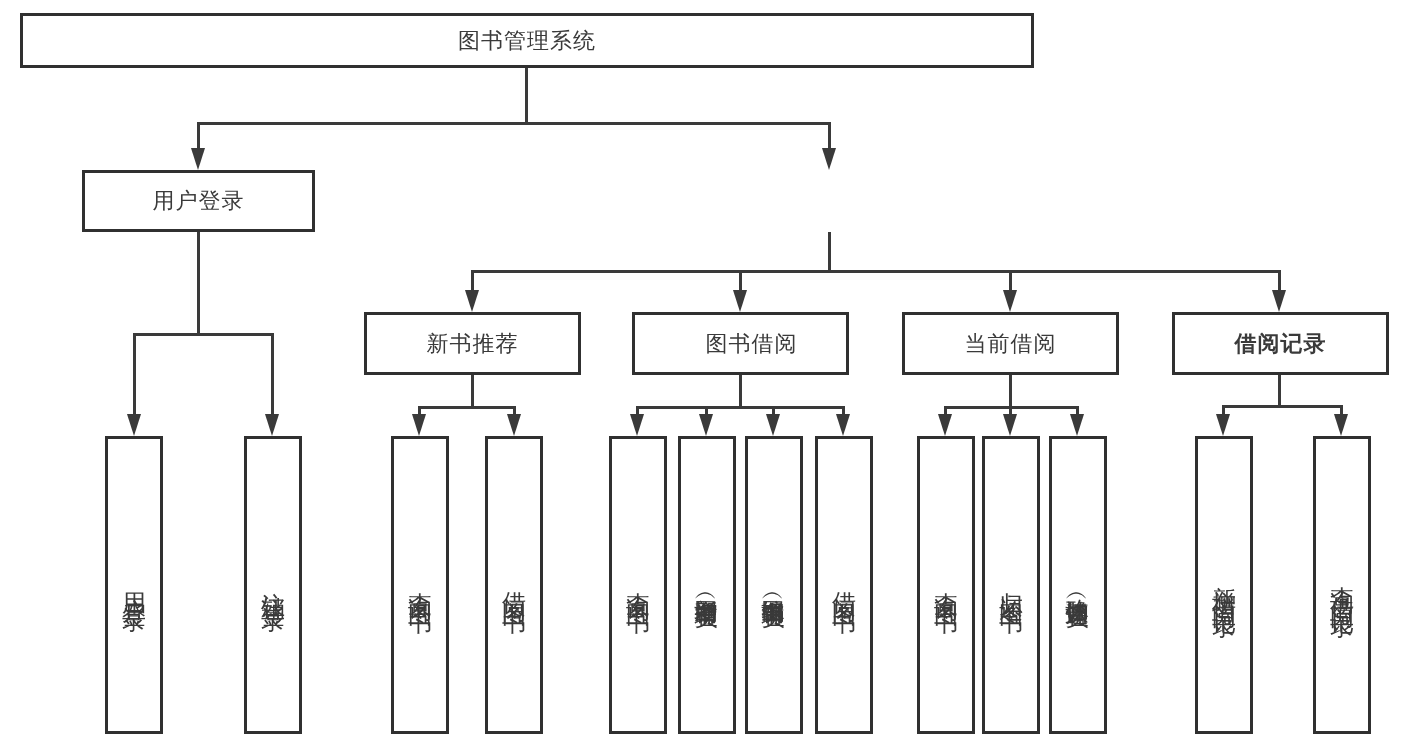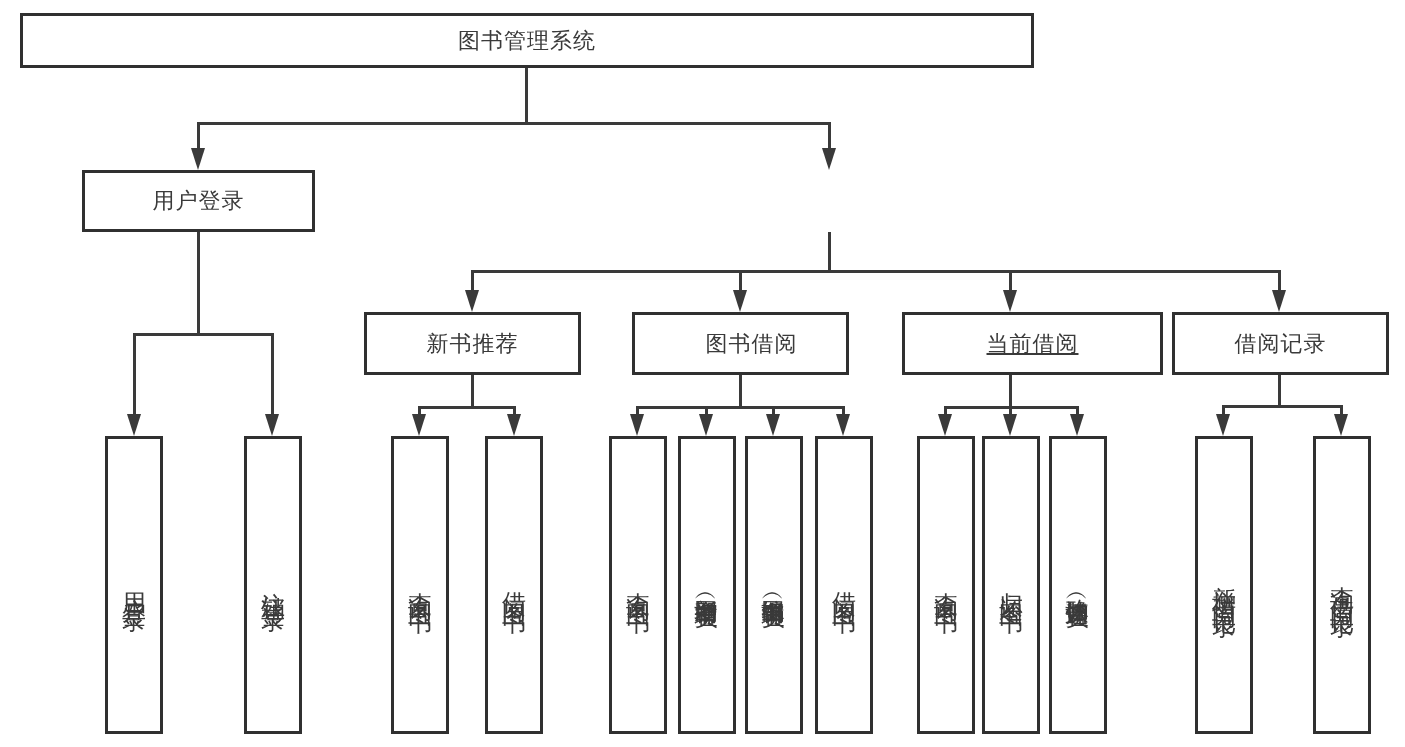--- a/index.html
+++ b/index.html
@@ -95,24 +95,24 @@
   <div class="arrowhead" style="left:1003px;top:290px;"></div>
   <div class="vline" style="left:1278px;top:270px;height:20px;"></div>
   <div class="arrowhead" style="left:1272px;top:290px;"></div>
 
   <div class="box hbox" style="left:364px;top:312px;width:217px;height:63px;">
     <span>新书推荐</span>
   </div>
   <div class="box hbox" style="left:632px;top:312px;width:217px;height:63px;padding-left:22px;">
     <span>图书借阅</span>
   </div>
-  <div class="box hbox" style="left:902px;top:312px;width:261px;height:63px;text-decoration:underline;">
+  <div class="box hbox" style="left:902px;top:312px;width:217px;height:63px;">
     <span>当前借阅</span>
   </div>
-  <div class="box hbox" style="left:1172px;top:312px;width:217px;height:63px;">
+  <div class="box hbox" style="left:1172px;top:312px;width:217px;height:63px;font-weight:bold;">
     <span>借阅记录</span>
   </div>
 
   <div class="vline" style="left:471px;top:375px;height:34px;"></div>
   <div class="hline" style="left:418px;top:406px;width:98px;"></div>
   <div class="vline" style="left:418px;top:406px;height:10px;"></div>
   <div class="arrowhead" style="left:412px;top:414px;"></div>
   <div class="vline" style="left:513px;top:406px;height:10px;"></div>
   <div class="arrowhead" style="left:507px;top:414px;"></div>
 

